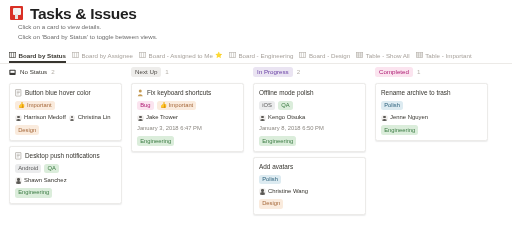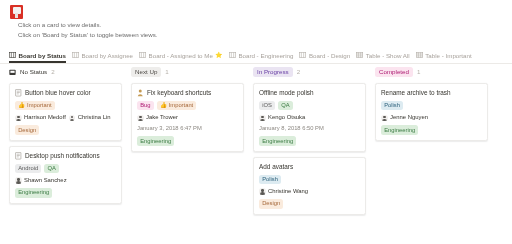--- a/index.html
+++ b/index.html
@@ -119,20 +119,21 @@
 
 <div class="page">
 
   <div class="header">
     <div class="title-row">
       <span class="page-icon">
         <span class="box"></span>
           <span class="inner"></span>
           <span class="stem"></span>
       </span>
+      <span class="page-title">Tasks &amp; Issues</span>
     </div>
     <div class="subline">Click on a card to view details.</div>
     <div class="subline">Click on 'Board by Status' to toggle between views.</div>
   </div>
 
   <div class="tabbar" id="tabbar">
       <div class="tab active">
         <svg viewBox="0 0 12 10" class="tabicon">
           <rect x="0.5" y="0.5" width="11" height="9" fill="none" stroke="#37352f" stroke-width="1"></rect>
           <line x1="4" y1="0.5" x2="4" y2="9.5" stroke="#37352f" stroke-width="1"></line>

